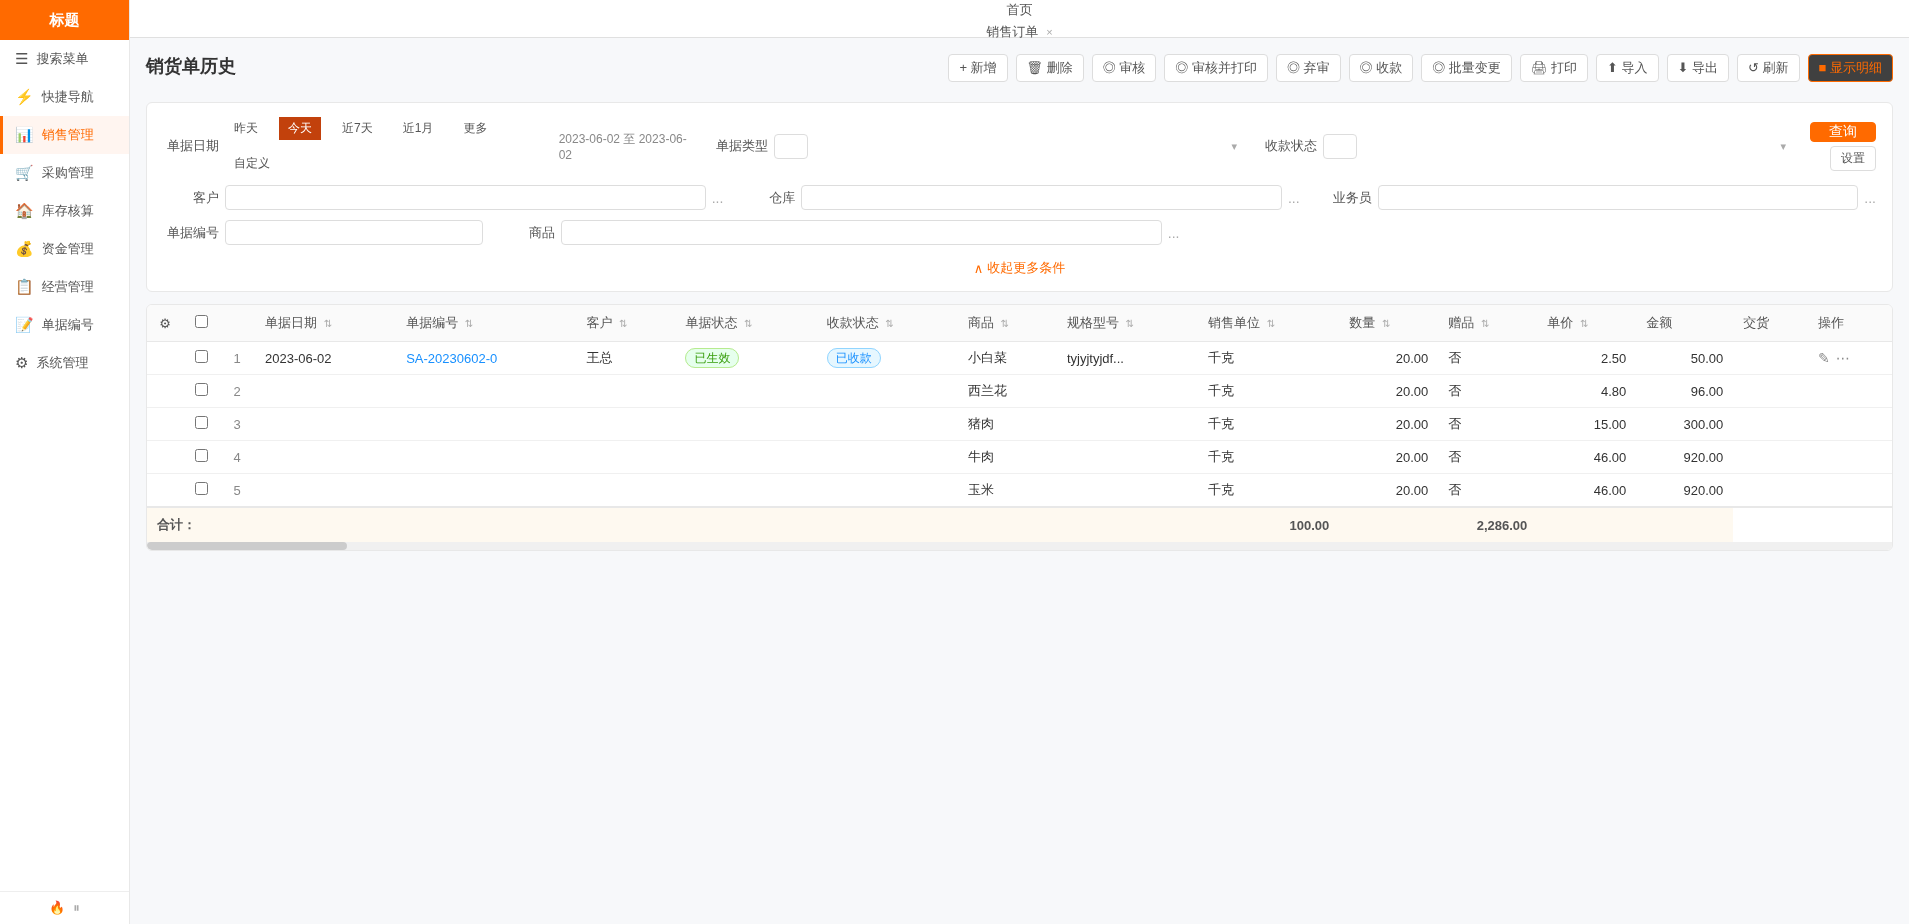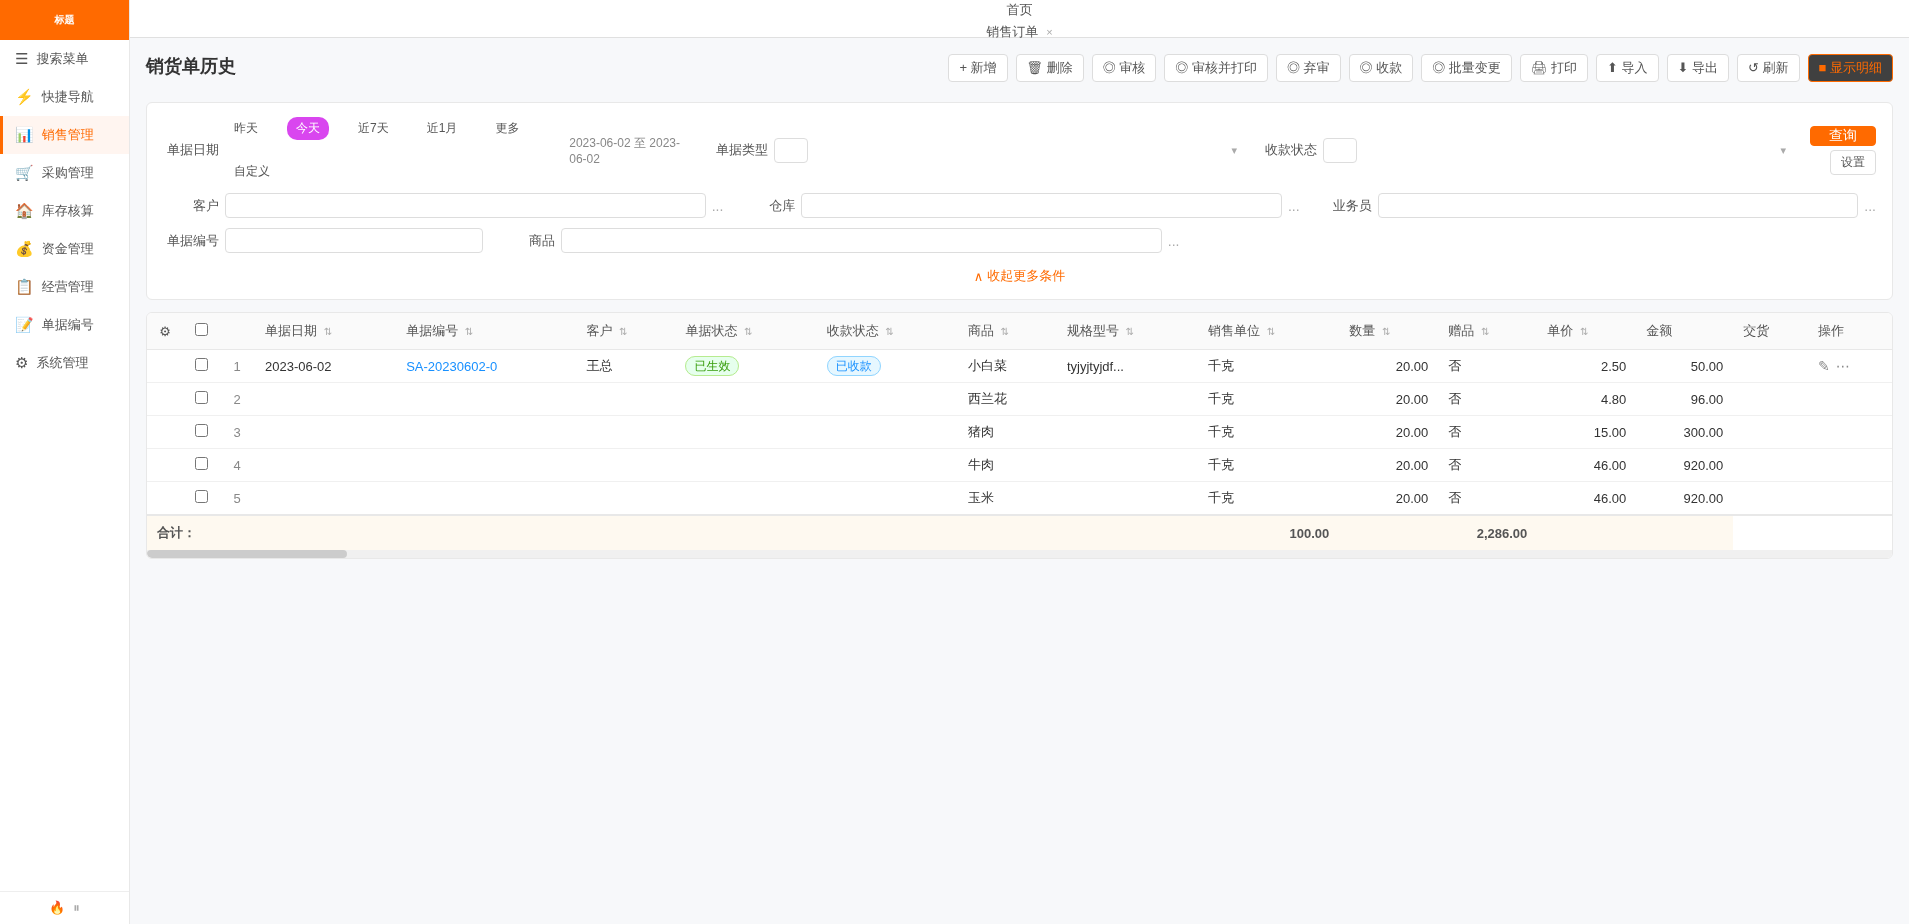--- a/index.html
+++ b/index.html
@@ -14,21 +14,21 @@
       flex-direction: column;
       height: 100%;
     }
     .sidebar-logo {
       height: 40px;
       background: #ff6a00;
       display: flex;
       align-items: center;
       justify-content: center;
       color: #fff;
-      font-size: 10px;
+      font-size: 15px;
       font-weight: bold;
     }
     .sidebar-item {
       display: flex;
       align-items: center;
       padding: 10px 12px;
       cursor: pointer;
       color: #555;
       gap: 8px;
       border-left: 3px solid transparent;
@@ -183,33 +183,33 @@
       font-size: 13px;
       color: #333;
       background: #fff;
       outline: none;
       appearance: none;
       cursor: pointer;
     }
     .filter-ellipsis { color: #aaa; cursor: pointer; font-size: 14px; }
     .date-quick {
       display: flex;
-      gap: 20px;
+      gap: 12px;
       align-items: center;
       flex-wrap: wrap;
     }
     .date-quick-btn {
       padding: 2px 8px;
       border-radius: 4px;
       cursor: pointer;
       font-size: 12px;
       color: #555;
       border: 1px solid transparent;
     }
-    .date-quick-btn.active { background: #d946ef; color: #fff; border-radius: 10px; }
+    .date-quick-btn.active { background: #c2410c; color: #fff; border-radius: 0; }
     .date-range {
       font-size: 12px;
       color: #888;
     }
     .collapse-btn {
       color: #ff6a00;
       cursor: pointer;
       font-size: 12px;
       display: flex;
       align-items: center;

